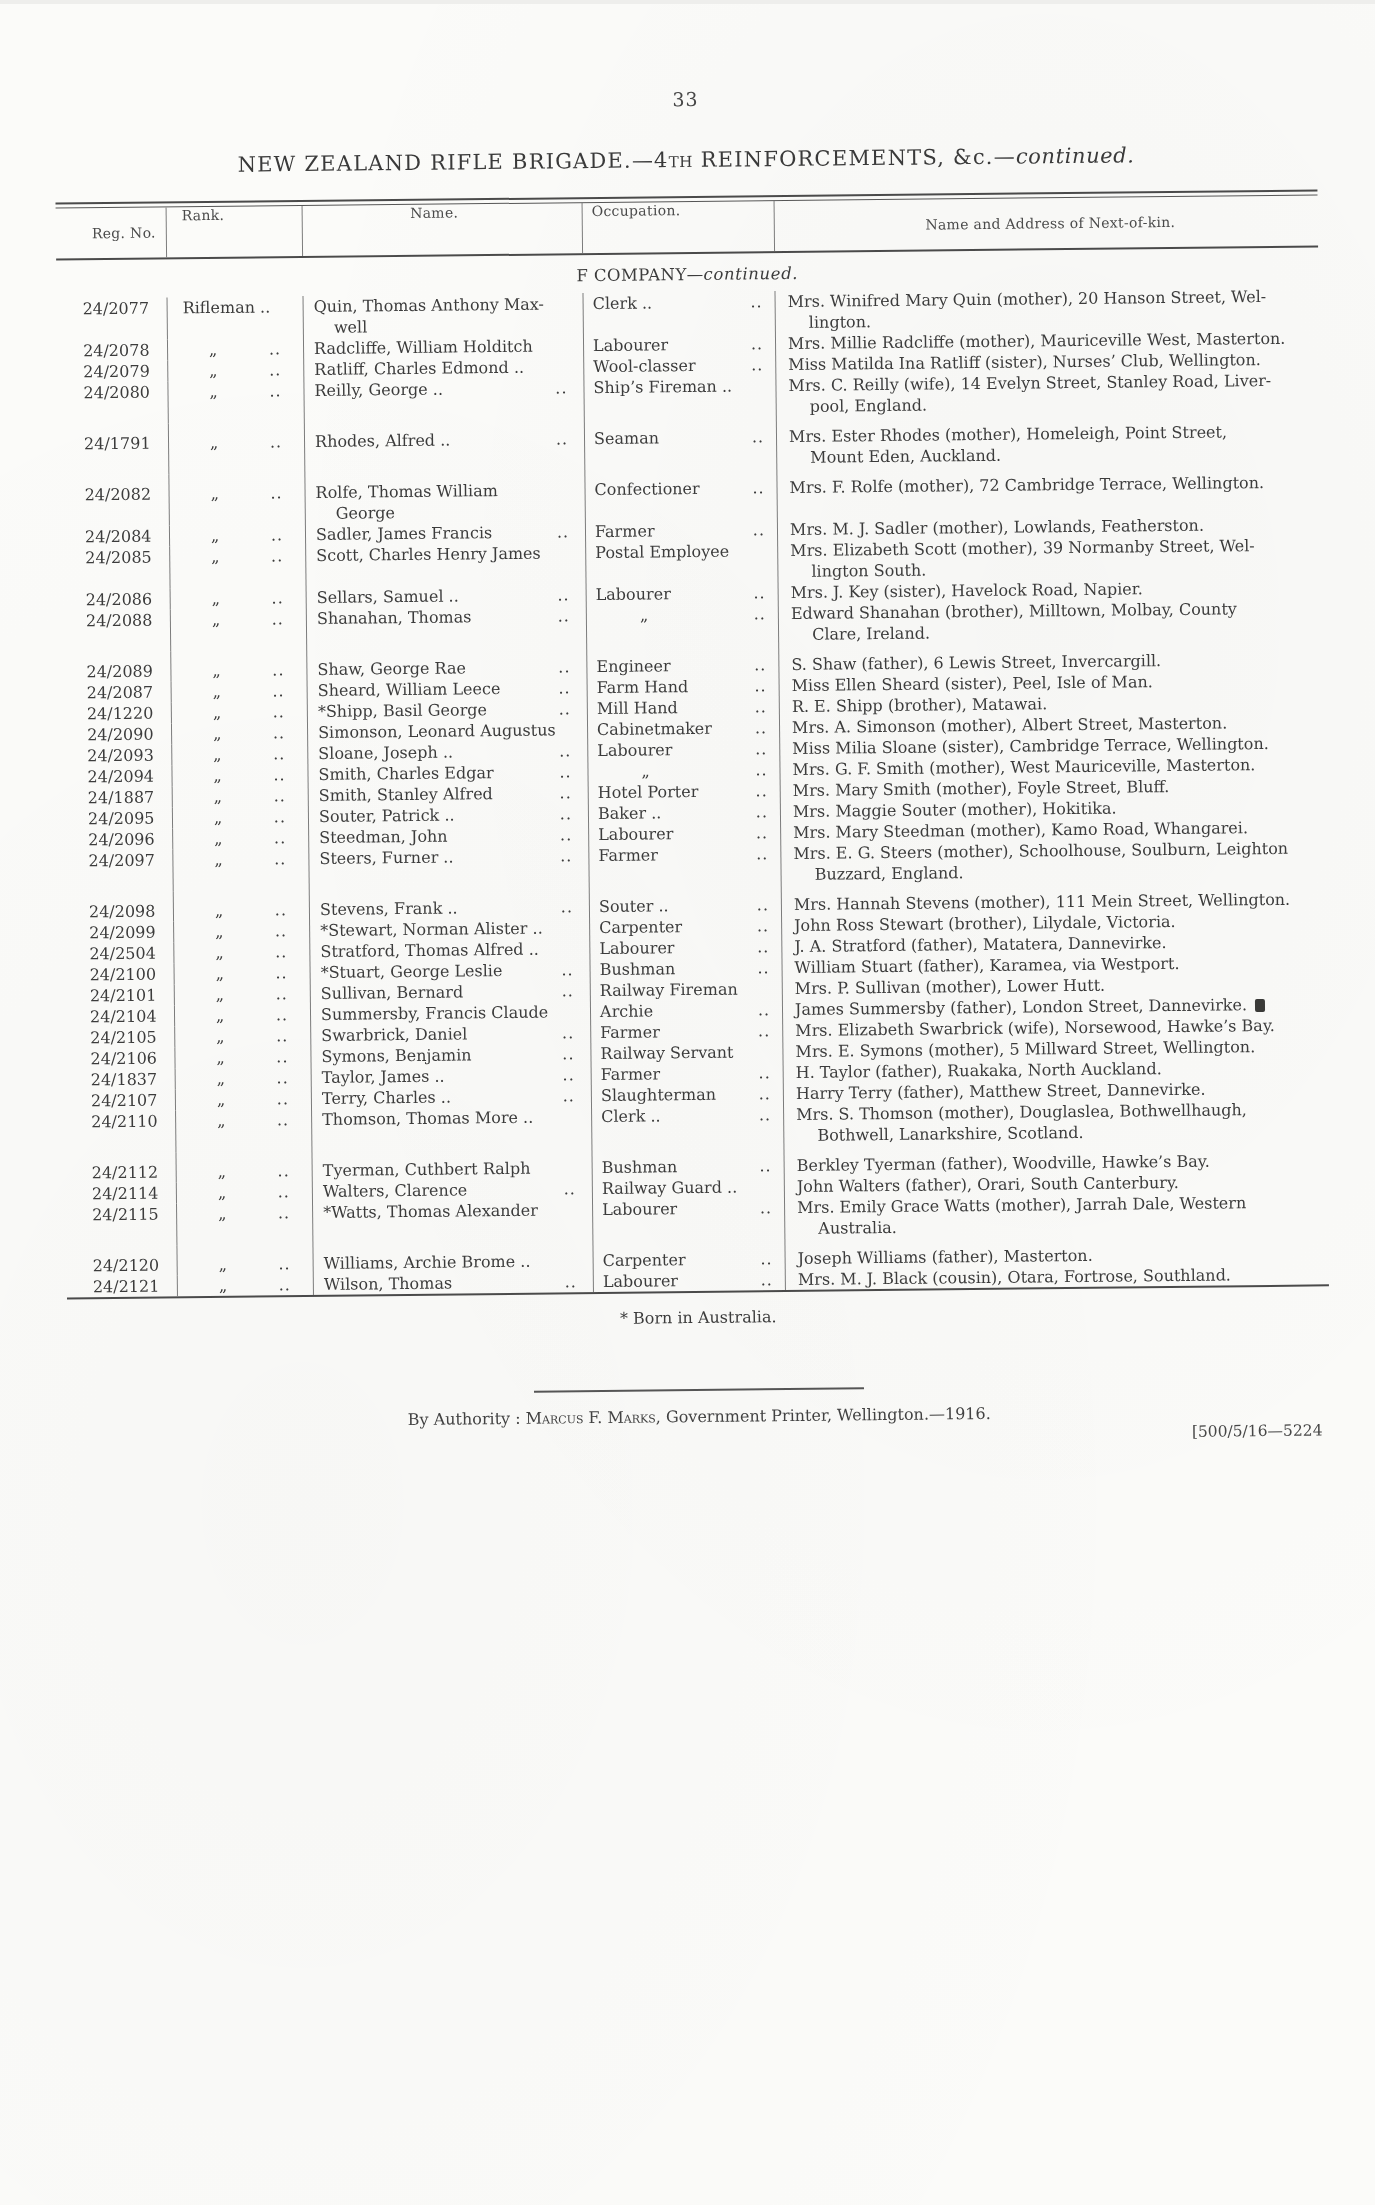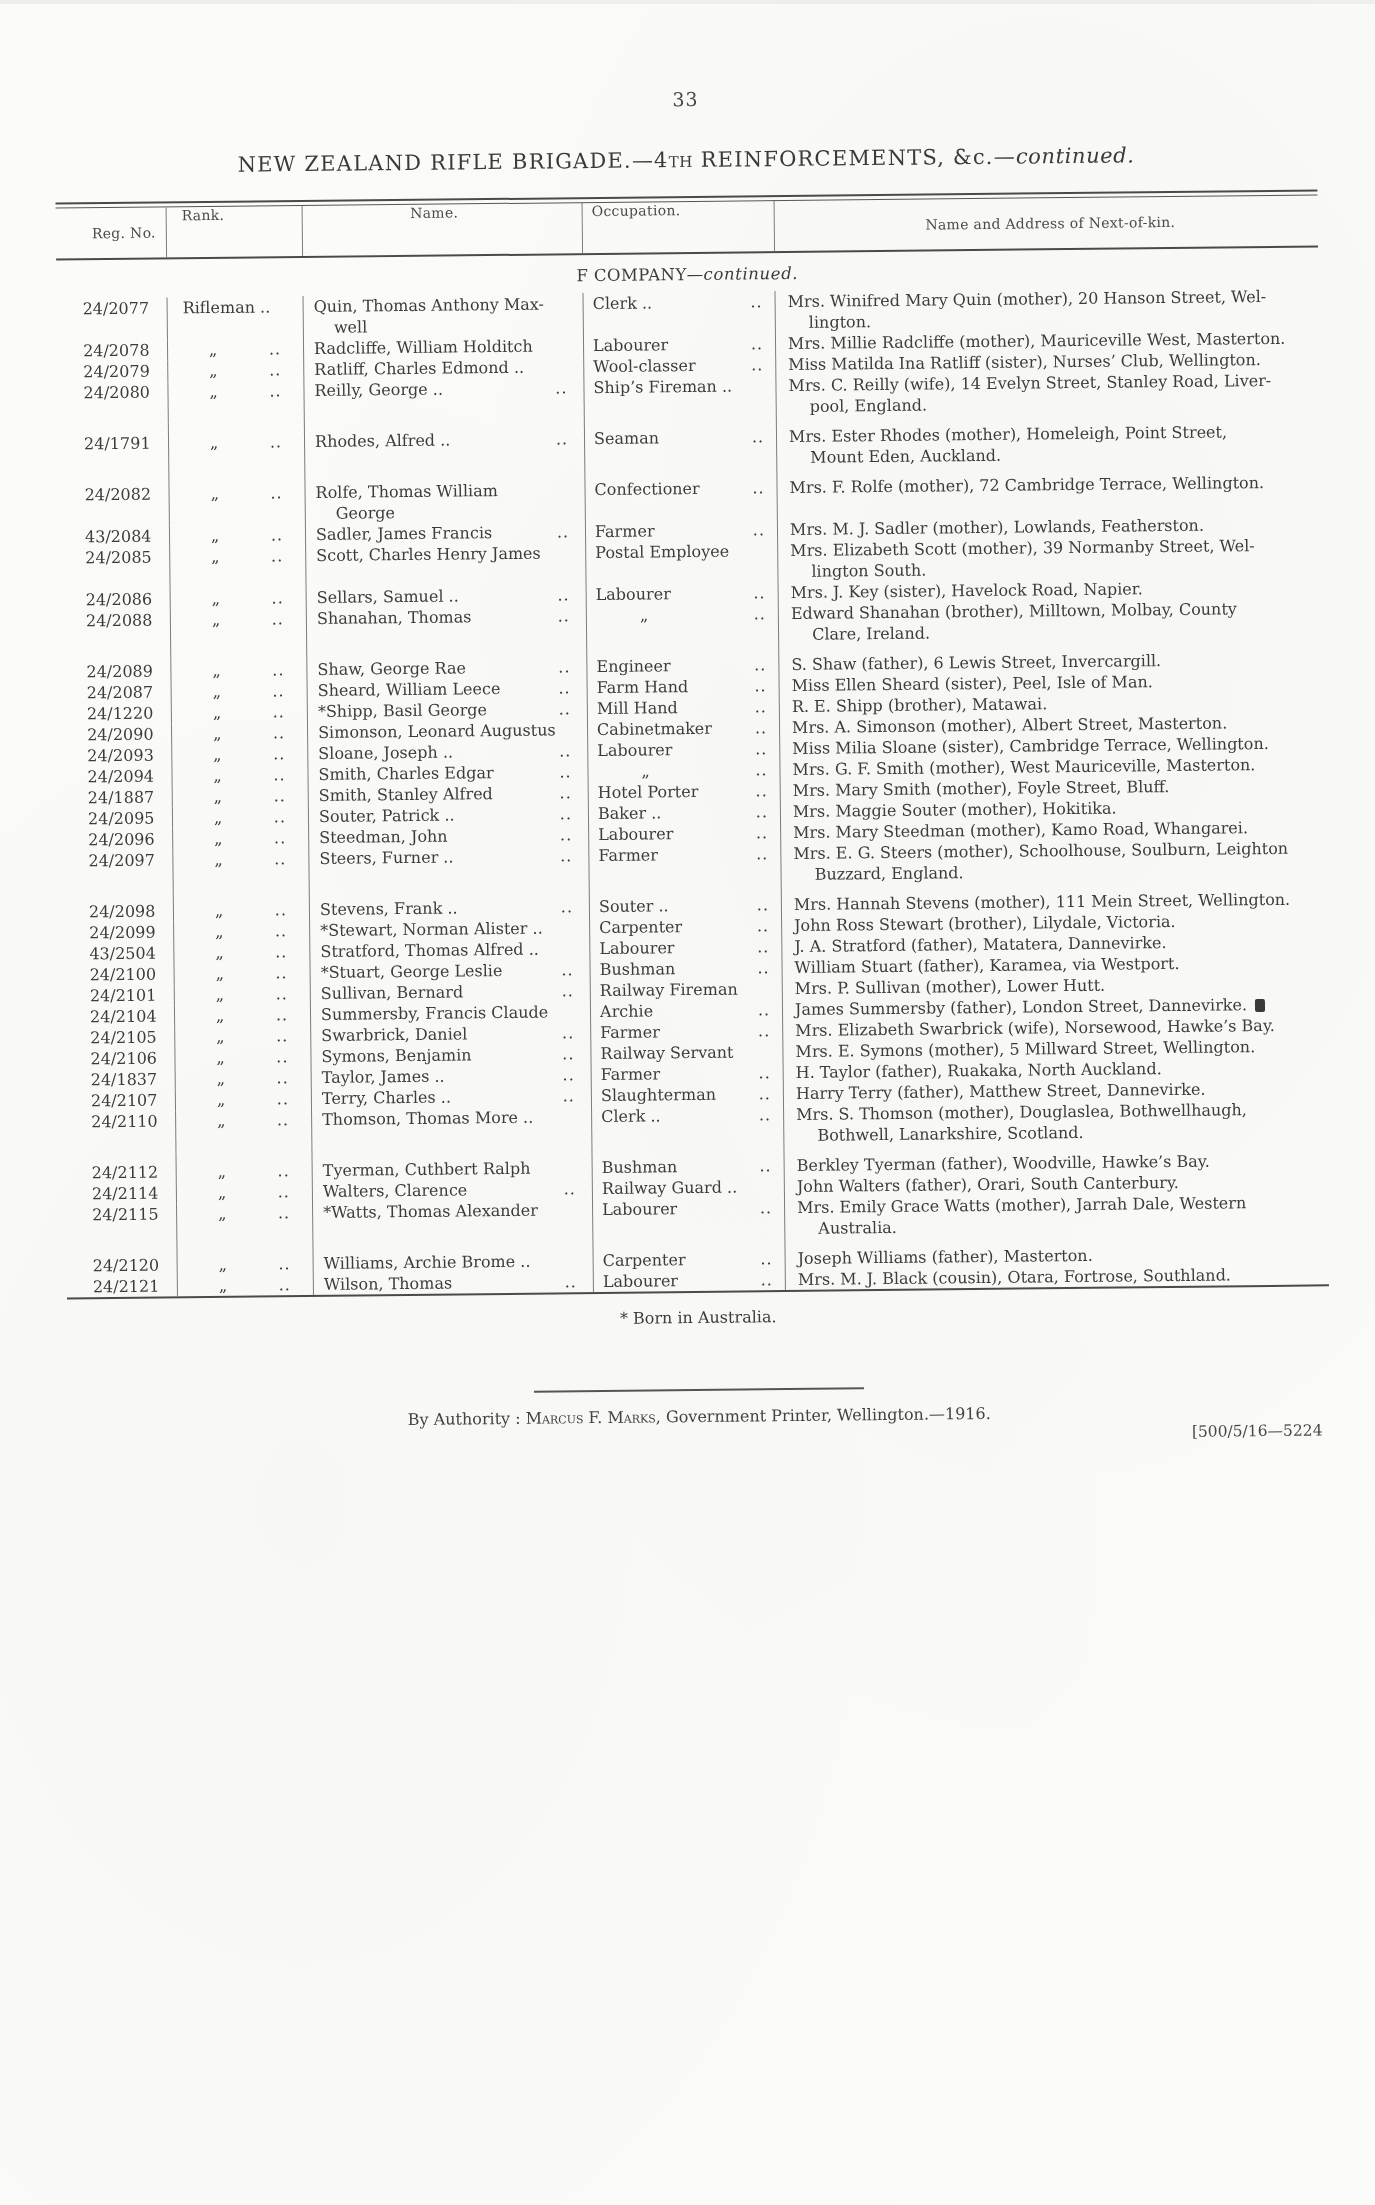--- a/index.html
+++ b/index.html
@@ -201,21 +201,21 @@
             <span class="txt">Rolfe, Thomas William
 George</span>
           </div>
           <div class="cell c-occ">
             <span class="txt">Confectioner</span>
             <span class="dots">..</span>
           </div>
           <div class="cell c-kin"><span class="txt">Mrs. F. Rolfe (mother), 72 Cambridge Terrace, Wellington.</span></div>
         </div>
         <div class="trow">
-          <div class="cell c-reg"><span class="txt">43/2084</span></div>
+          <div class="cell c-reg"><span class="txt">24/2084</span></div>
           <div class="cell c-rank">
             <span class="txt ditto">„</span>
             <span class="dots">..</span>
           </div>
           <div class="cell c-name">
             <span class="txt">Sadler, James Francis</span>
             <span class="dots">..</span>
           </div>
           <div class="cell c-occ">
             <span class="txt">Farmer</span>
@@ -456,21 +456,21 @@
           <div class="cell c-name">
             <span class="txt">*Stewart, Norman Alister ..</span>
           </div>
           <div class="cell c-occ">
             <span class="txt">Carpenter</span>
             <span class="dots">..</span>
           </div>
           <div class="cell c-kin"><span class="txt">John Ross Stewart (brother), Lilydale, Victoria.</span></div>
         </div>
         <div class="trow">
-          <div class="cell c-reg"><span class="txt">43/2504</span></div>
+          <div class="cell c-reg"><span class="txt">24/2504</span></div>
           <div class="cell c-rank">
             <span class="txt ditto">„</span>
             <span class="dots">..</span>
           </div>
           <div class="cell c-name">
             <span class="txt">Stratford, Thomas Alfred ..</span>
           </div>
           <div class="cell c-occ">
             <span class="txt">Labourer</span>
             <span class="dots">..</span>

